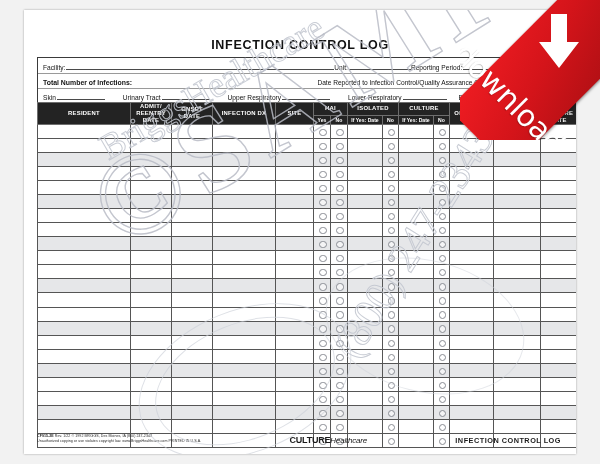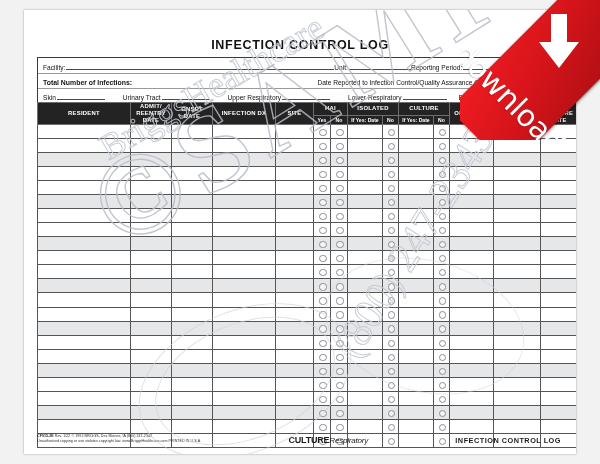--- a/index.html
+++ b/index.html
@@ -596,21 +596,21 @@
   <div class="foot">
     <div class="foot-row">
       <div class="fine">
         <div><b>CF915-2E</b>
           <span>Rev. 1/22</span>
           <span>© 1992 BRIGGS, Des Moines, IA (800) 247-2343</span></div>
         <div><span>Unauthorized copying or use violates copyright law.</span>
           <span>www.BriggsHealthcare.com</span>
           <span>PRINTED IN U.S.A.</span></div>
       </div>
-      <div class="brand"><span>CULTURE</span><i>Respiratory</i></div>
+      <div class="brand"><span>CULTURE</span><i>Healthcare</i></div>
       <div class="foot-title">INFECTION CONTROL LOG</div>
     </div>
   </div>
 </div>
 
 <div class="ribbon">
   <div class="band"></div>
   <div class="word">download</div>
   <svg class="arrow" viewBox="0 0 46 60">
     <path d="M15 2 h16 v28 h12 L23 56 L3 30 h12 z" fill="#ffffff"></path>

